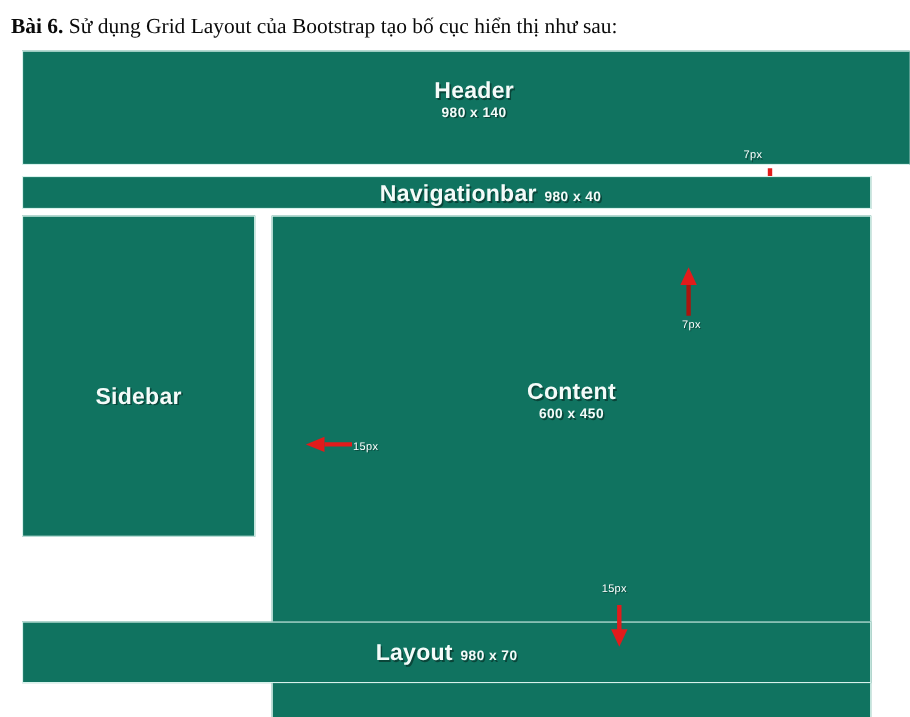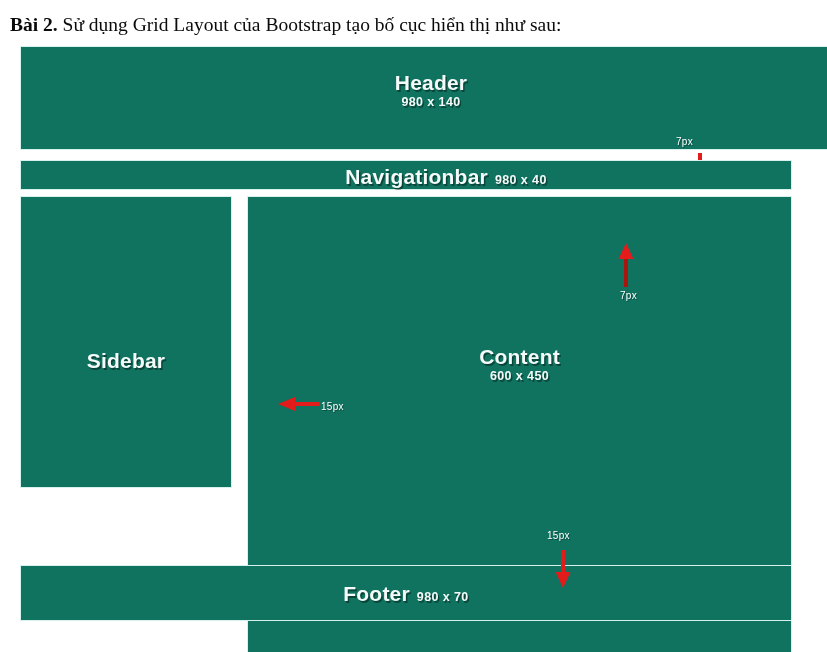--- a/index.html
+++ b/index.html
@@ -133,21 +133,21 @@
   #annot-gap-15px    { left: 301px; top: 355px; }
   #arrow-gap-left    { left: 257px; top: 350px; }
 
   #annot-bottom-15px { left: 527px; top: 484px; }
   #arrow-bottom-down { left: 534px; top: 503px; }
 </style>
 </head>
 <body>
 
 <div id="heading">
-  <span class="lead">Bài 2.</span><span> Sử dụng Grid Layout của Bootstrap tạo bố cục hiển thị như sau:</span>
+  <span class="lead">Bài 6.</span><span> Sử dụng Grid Layout của Bootstrap tạo bố cục hiển thị như sau:</span>
 </div>
 
 <div id="mockup">
 
   <div class="panel" id="header-block">
     <div class="panel-label stack">
       <div class="title-big">Header</div>
       <div class="title-sm">980 x 140</div>
     </div>
 
@@ -177,21 +177,21 @@
   <div class="panel" id="content-block">
     <div class="panel-label stack">
       <div class="title-big">Content</div>
       <div class="title-sm">600 x 450</div>
     </div>
   </div>
 
   <div class="panel" id="footer-block">
     <div class="panel-label stack">
       <span class="inline-row">
-        <span class="t-big">Footer</span><span class="t-sm">980 x 70</span>
+        <span class="t-big">Layout</span><span class="t-sm">980 x 70</span>
       </span>
     </div>
   </div>
 
   <div class="annot" id="annot-content-7px">7px</div>
   <div class="arrow" id="arrow-content-up">
     <svg width="18" height="46" viewBox="0 0 18 46" aria-hidden="true">
       <line x1="9" y1="45" x2="9" y2="14" stroke="#a8160f" stroke-width="4"></line>
       <polygon points="9,1 1.5,17 16.5,17" fill="#e21b1b"></polygon>
     </svg>

